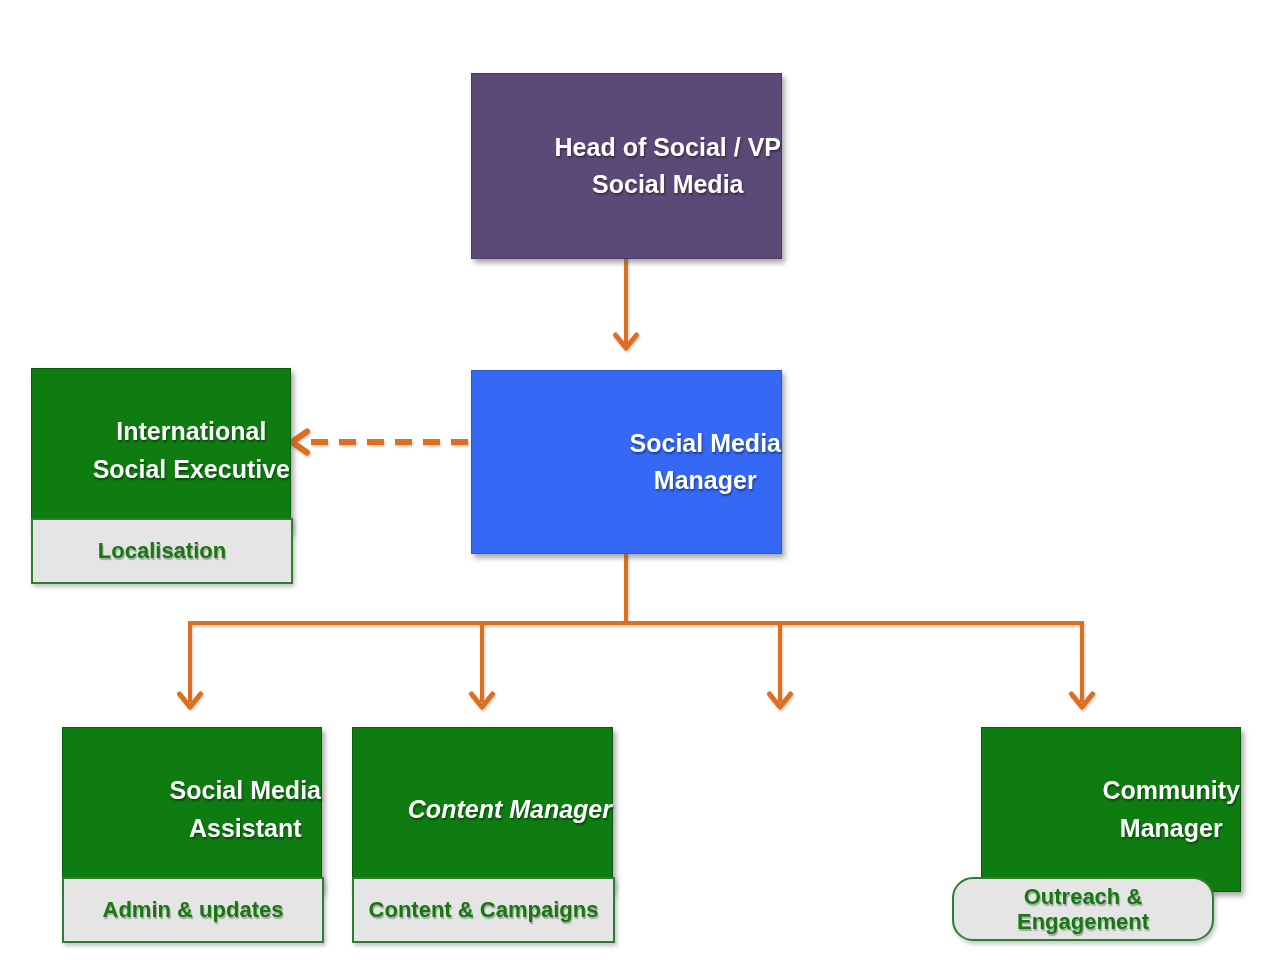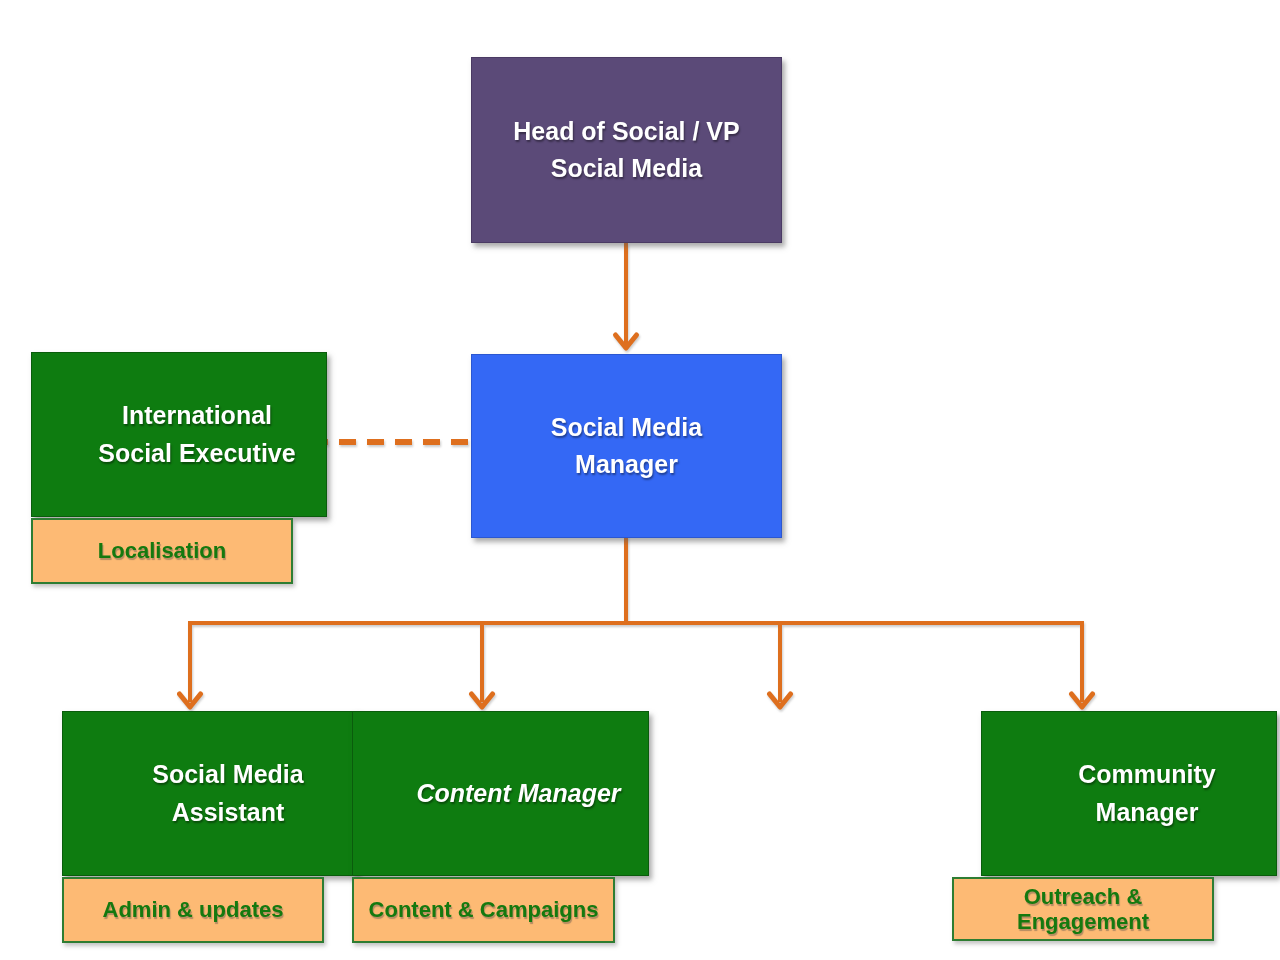--- a/index.html
+++ b/index.html
@@ -28,41 +28,42 @@
   }
   .shaft { stroke-width: 4; }
   .head  { stroke-width: 5; stroke-linecap: round; stroke-linejoin: round; }
   .dash  { stroke-width: 6; stroke-dasharray: 17 11; }
   .dash-head { stroke-width: 6; stroke-linecap: round; stroke-linejoin: round; }
 
   .node {
     position: absolute;
     display: flex;
     align-items: center;
-    justify-content: center;
+    justify-content: flex-end;
     text-align: center;
     color: #ffffff;
     font-weight: bold;
     font-size: 25px;
     line-height: 1.5;
     white-space: pre-line;
     box-shadow: 3px 4px 5px rgba(90,90,90,0.5);
     text-shadow: 1px 2px 2px rgba(0,0,0,0.4);
+    margin-top: 16px;
   }
   .node.purple { background: var(--node-purple, #5B4A78); border: 1px solid #4a3a63; }
   .node.blue   { background: var(--node-blue, #3468F5);   border: 1px solid #2b57d0; }
-  .node.green  { background: var(--node-green, #0E7C10);  border: 1px solid #0a5c0c; padding-left: 36px; }
+  .node.green  { background: var(--node-green, #0E7C10);  border: 1px solid #0a5c0c; }
 
   .sublabel {
     position: absolute;
     display: flex;
     align-items: center;
     justify-content: center;
     text-align: center;
-    background: #fdba74;
+    background: #e5e5e5;
     border: 2px solid #2e7d32;
     color: var(--sublabel-green, #15790F);
     font-weight: bold;
     font-size: 22px;
     line-height: 1.15;
     white-space: pre-line;
     box-shadow: 2px 3px 4px rgba(90,90,90,0.35);
     text-shadow: 1px 2px 1px rgba(70,70,70,0.4);
   }
 </style>
@@ -120,18 +121,18 @@
   </div>
   <div class="sublabel" style="left:352px; top:877px; width:259px; height:62px;">
     <span>Content &amp; Campaigns</span>
   </div>
 
 
   <div class="node green" style="left:981px; top:711px; width:258px; height:163px;">
     <span>Community
 Manager</span>
   </div>
-  <div class="sublabel" style="left:952px; top:877px; width:258px; height:60px;">
+  <div class="sublabel" style="left:952px; top:877px; width:258px; height:60px;border-radius:21px;">
     <span>Outreach &amp;
 Engagement</span>
   </div>
 
 </div>
 
 </body></html>

